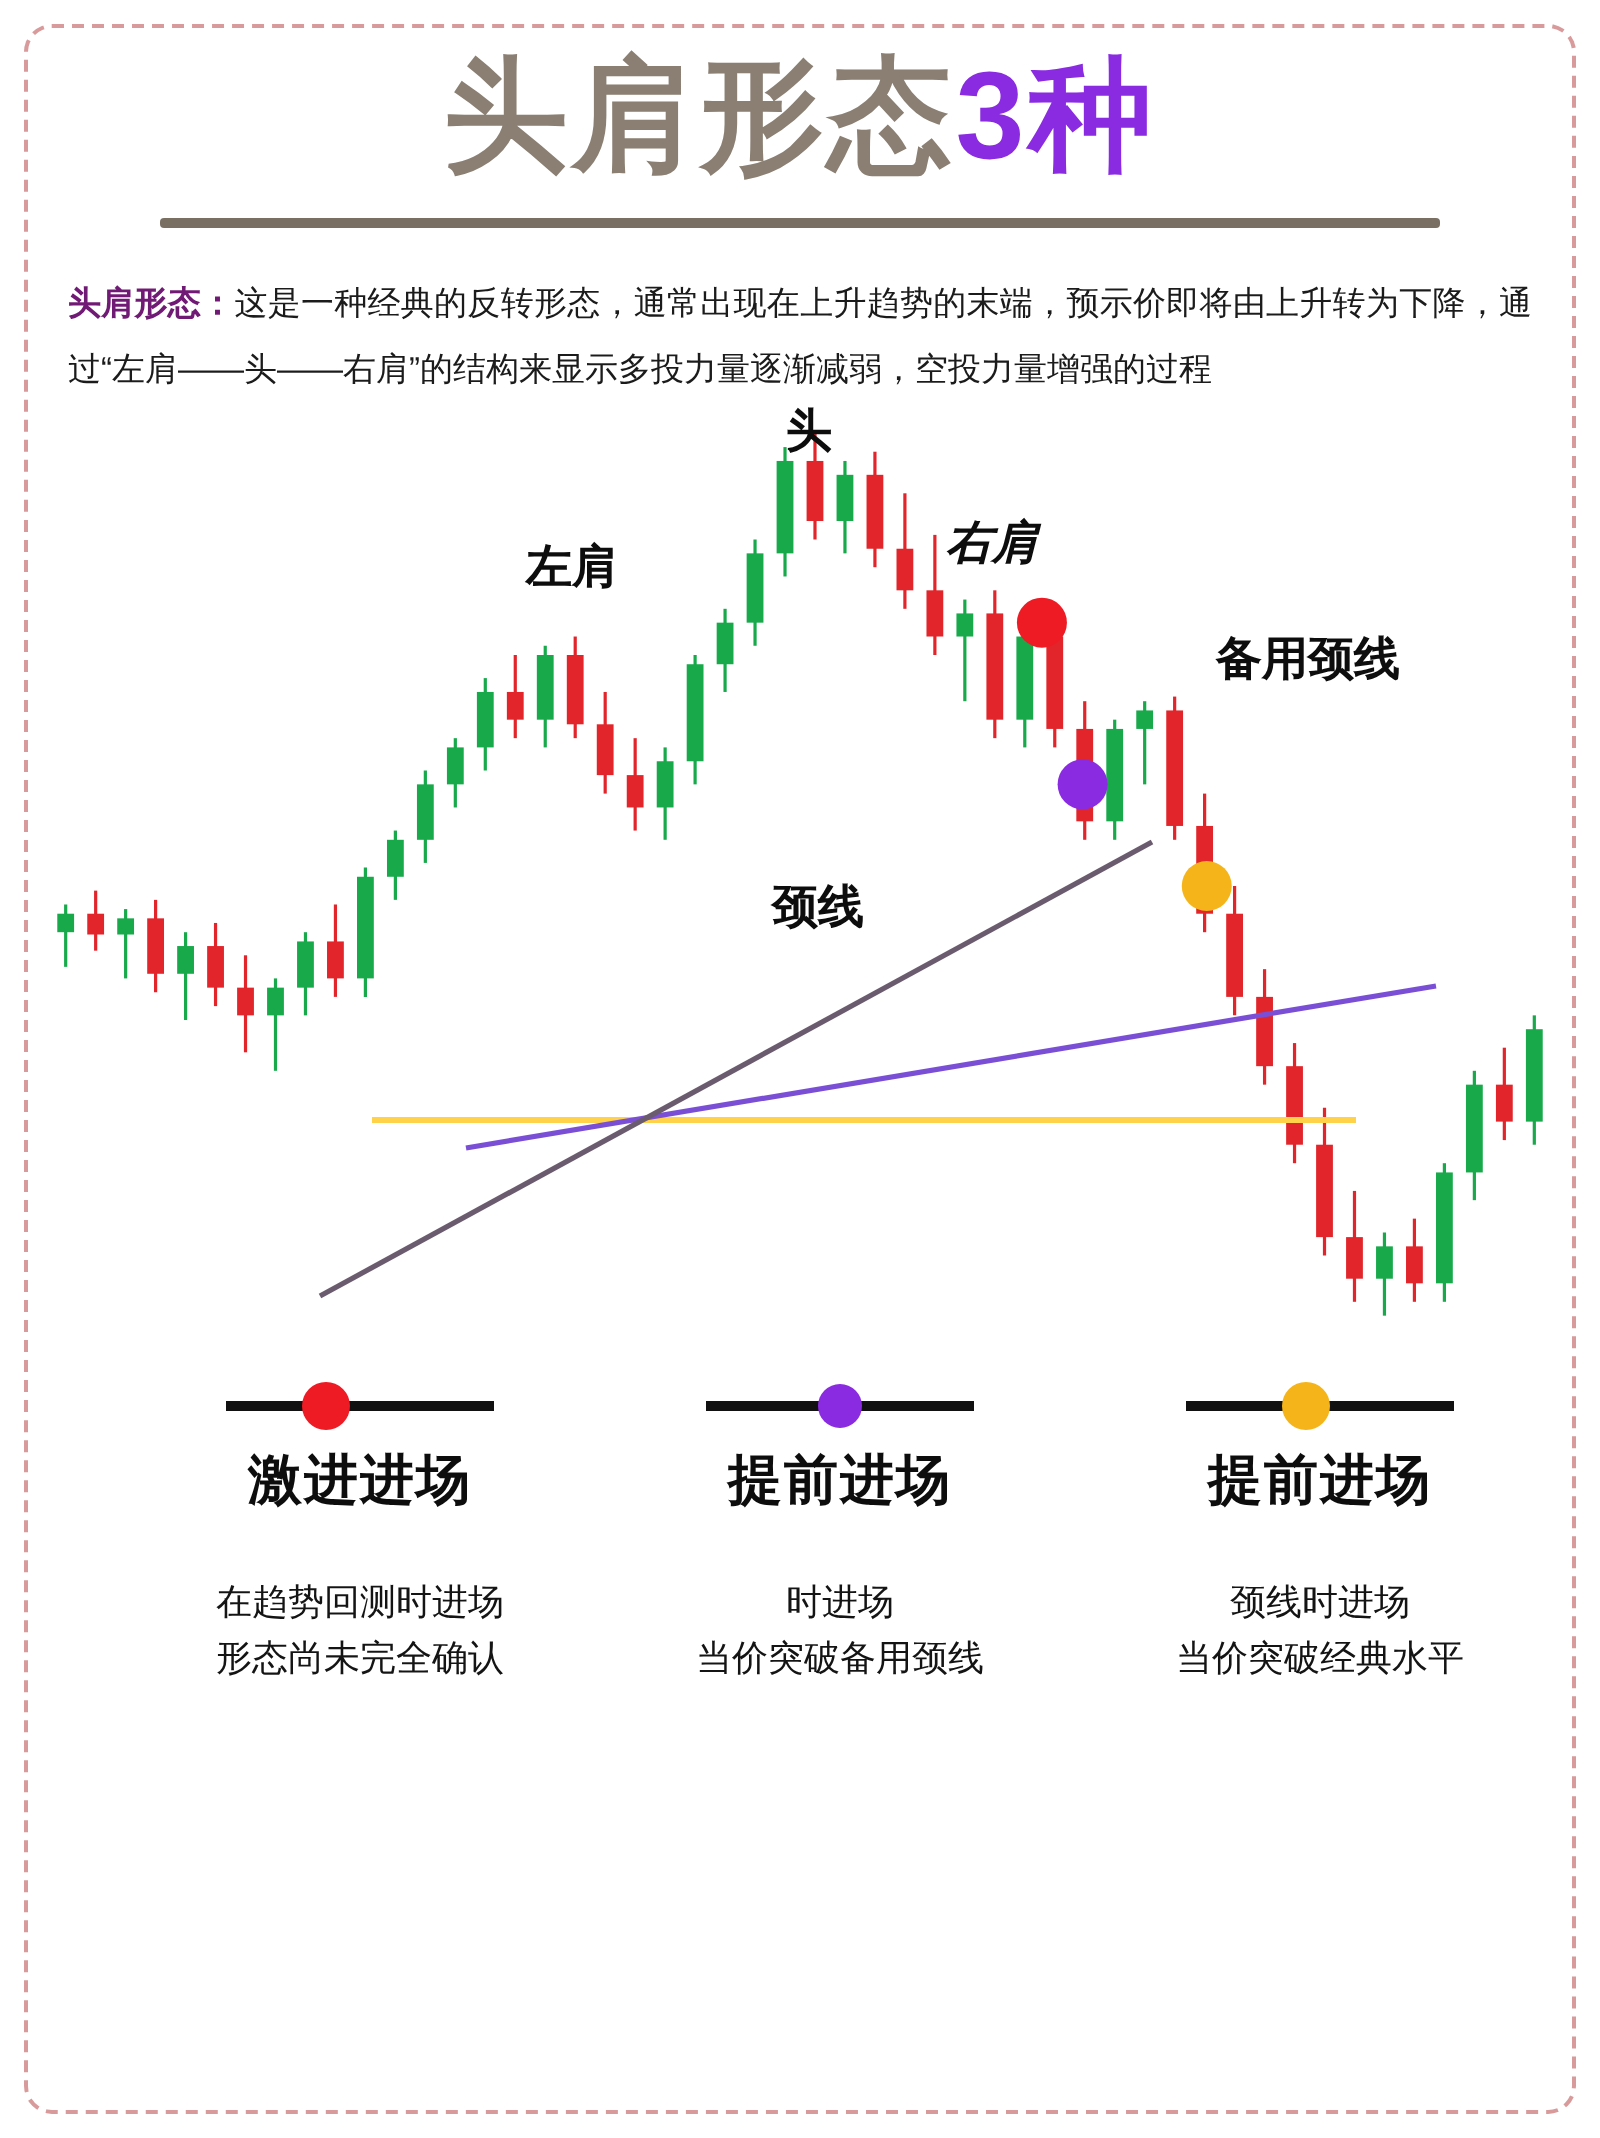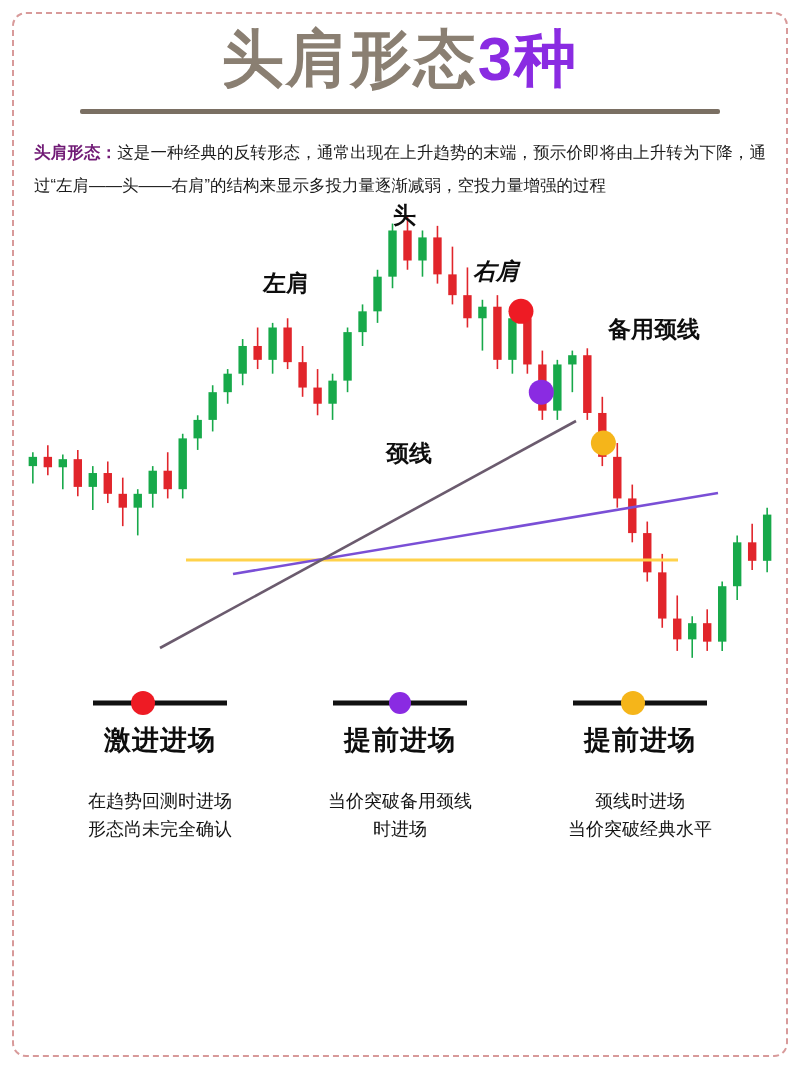--- a/index.html
+++ b/index.html
@@ -94,21 +94,21 @@
   .lbl-head{left:375px;top:-8px;}
   .lbl-right-shoulder{left:455px;top:48px;font-style:italic;}
   .lbl-alt-neckline{left:590px;top:106px;}
   .lbl-neckline{left:368px;top:230px;}
 
   
   .entries{
     position:relative;
     margin:10px 20px 0 20px;
     display:flex;
-    justify-content:center;
+    justify-content:flex-end;
   }
   .entry{
     width:240px;
     text-align:center;
   }
   .entry .marker{
     height:30px;
     display:flex;
     align-items:center;
     justify-content:center;
@@ -295,22 +295,22 @@
 
       <div class="entry">
         <div class="marker">
           <svg width="150" height="26" viewBox="0 0 150 26">
             <line x1="8" y1="13" x2="142" y2="13" stroke="#111" stroke-width="5"></line>
             <circle cx="75" cy="13" r="11" fill="#8a2be2"></circle>
           </svg>
         </div>
         <div class="etitle">提前进场</div>
         <div class="edesc">
+          <div>时进场</div>
           <div>当价突破备用颈线</div>
-          <div>时进场</div>
         </div>
       </div>
 
       <div class="entry">
         <div class="marker">
           <svg width="150" height="26" viewBox="0 0 150 26">
             <line x1="8" y1="13" x2="142" y2="13" stroke="#111" stroke-width="5"></line>
             <circle cx="68" cy="13" r="12" fill="#f5b51a"></circle>
           </svg>
         </div>

